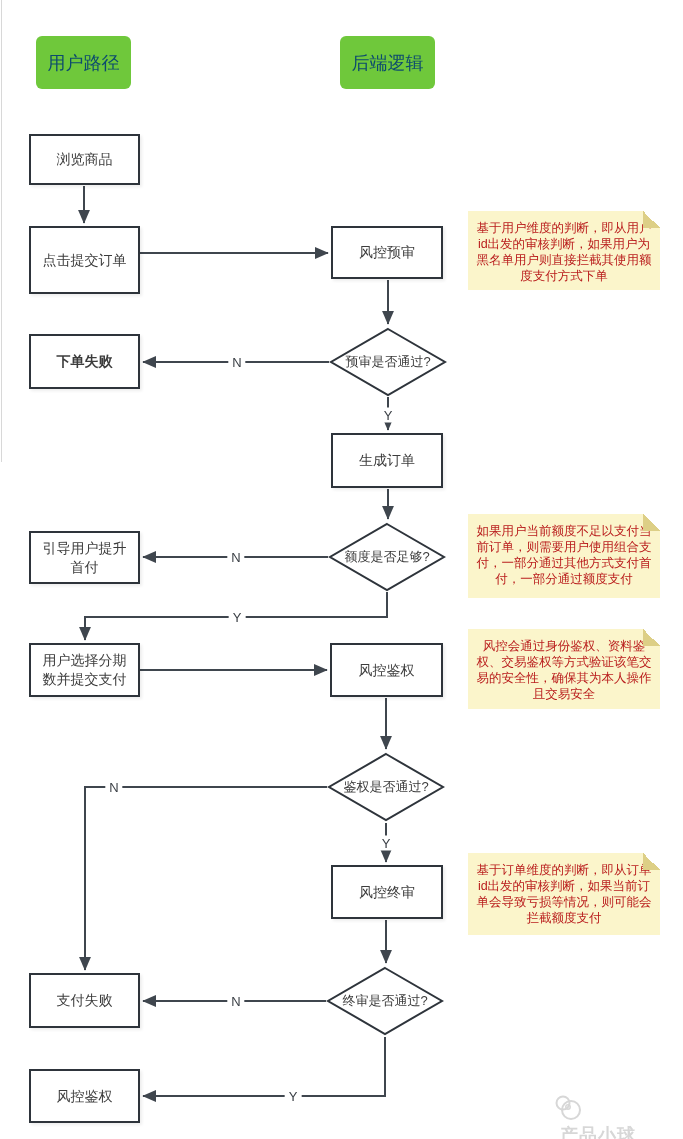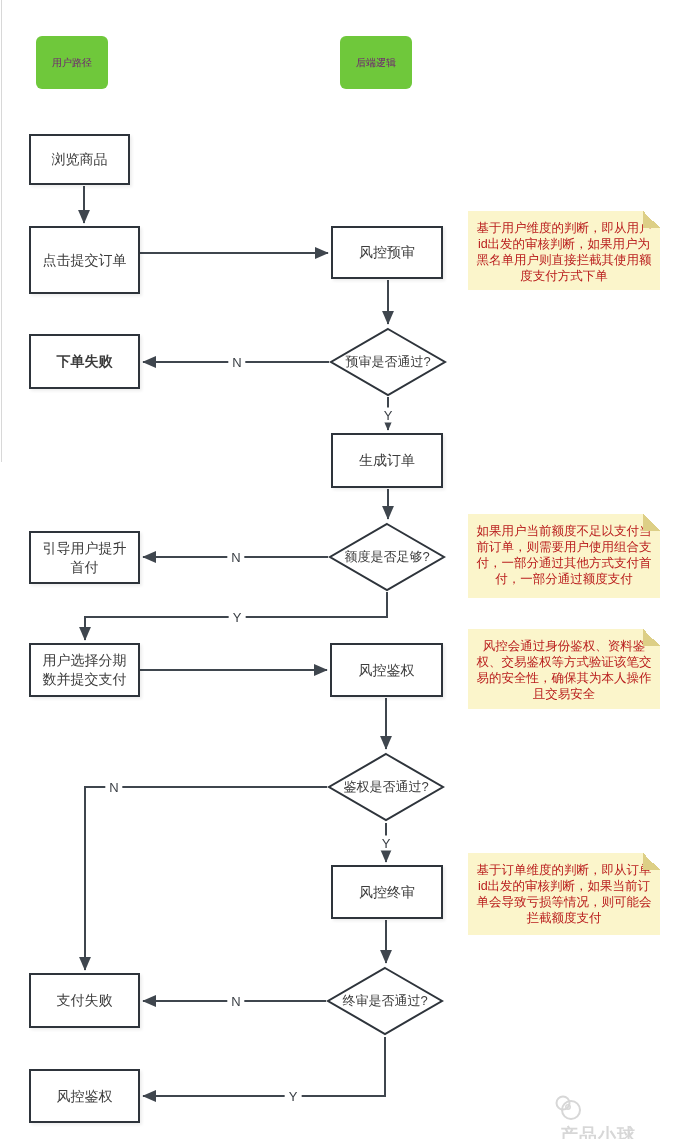--- a/index.html
+++ b/index.html
@@ -1,21 +1,21 @@
 <!DOCTYPE html>
 <html><head>
 <meta charset="utf-8">
 <style>
   html,body{margin:0;padding:0;background:#fff;}
   body{font-family:"Liberation Sans","DejaVu Sans",sans-serif;}
   .canvas{position:relative;width:683px;height:1139px;background:#ffffff;overflow:hidden;}
   .edge-left{position:absolute;left:1px;top:0;width:1px;height:462px;background:#d8d8d8;}
   svg.edges{position:absolute;left:0;top:0;pointer-events:none;}
-  .lane{position:absolute;width:72px;height:53px;background:#6fc83b;border-radius:6px;
-        display:flex;align-items:center;justify-content:center;font-size:10px;color:#701a75;}
+  .lane{position:absolute;width:95px;height:53px;background:#6fc83b;border-radius:6px;
+        display:flex;align-items:center;justify-content:center;font-size:18px;color:#0c4a6e;}
   .box{position:absolute;background:#ffffff;border:2px solid #2e343b;box-sizing:border-box;
        display:flex;align-items:center;justify-content:center;text-align:center;
        font-size:14px;color:#3c3c3c;line-height:19px;padding:2px 9px;
        box-shadow:2px 2px 3px rgba(0,0,0,0.07);}
   .diamond{position:absolute;width:118px;height:70px;}
   .diamond svg{position:absolute;left:0;top:0;}
   .diamond .dlabel{position:absolute;left:0;top:0;width:100%;height:100%;
        display:flex;align-items:center;justify-content:center;
        font-size:13px;color:#3c3c3c;white-space:nowrap;}
   .note{position:absolute;width:192px;background:#fbf5cb;box-sizing:border-box;
@@ -57,21 +57,21 @@
       <polyline points="386,823 386,862" marker-end="url(#ah)"></polyline>
       <polyline points="386,920 386,963" marker-end="url(#ah)"></polyline>
       <polyline points="326,1001 143,1001" marker-end="url(#ah)"></polyline>
       <polyline points="385,1037 385,1096 143,1096" marker-end="url(#ah)"></polyline>
     </g>
   </svg>
 
   <div class="lane" style="left:36px;top:36px;">用户路径</div>
   <div class="lane" style="left:340px;top:36px;">后端逻辑</div>
 
-  <div class="box" style="left:29px;top:134px;width:101px;height:51px;">浏览商品</div>
+  <div class="box" style="left:29px;top:134px;width:111px;height:51px;">浏览商品</div>
   <div class="box" style="left:29px;top:226px;width:111px;height:68px;">点击提交订单</div>
   <div class="box" style="left:29px;top:334px;width:111px;height:55px;font-weight:bold;">下单失败</div>
   <div class="box" style="left:29px;top:531px;width:111px;height:53px;">引导用户提升首付</div>
   <div class="box" style="left:29px;top:643px;width:111px;height:54px;">用户选择分期数并提交支付</div>
   <div class="box" style="left:29px;top:973px;width:111px;height:55px;">支付失败</div>
   <div class="box" style="left:29px;top:1069px;width:111px;height:54px;">风控鉴权</div>
 
   <div class="box" style="left:331px;top:226px;width:112px;height:53px;">风控预审</div>
   <div class="box" style="left:331px;top:433px;width:112px;height:55px;">生成订单</div>
   <div class="box" style="left:330px;top:643px;width:113px;height:54px;">风控鉴权</div>

